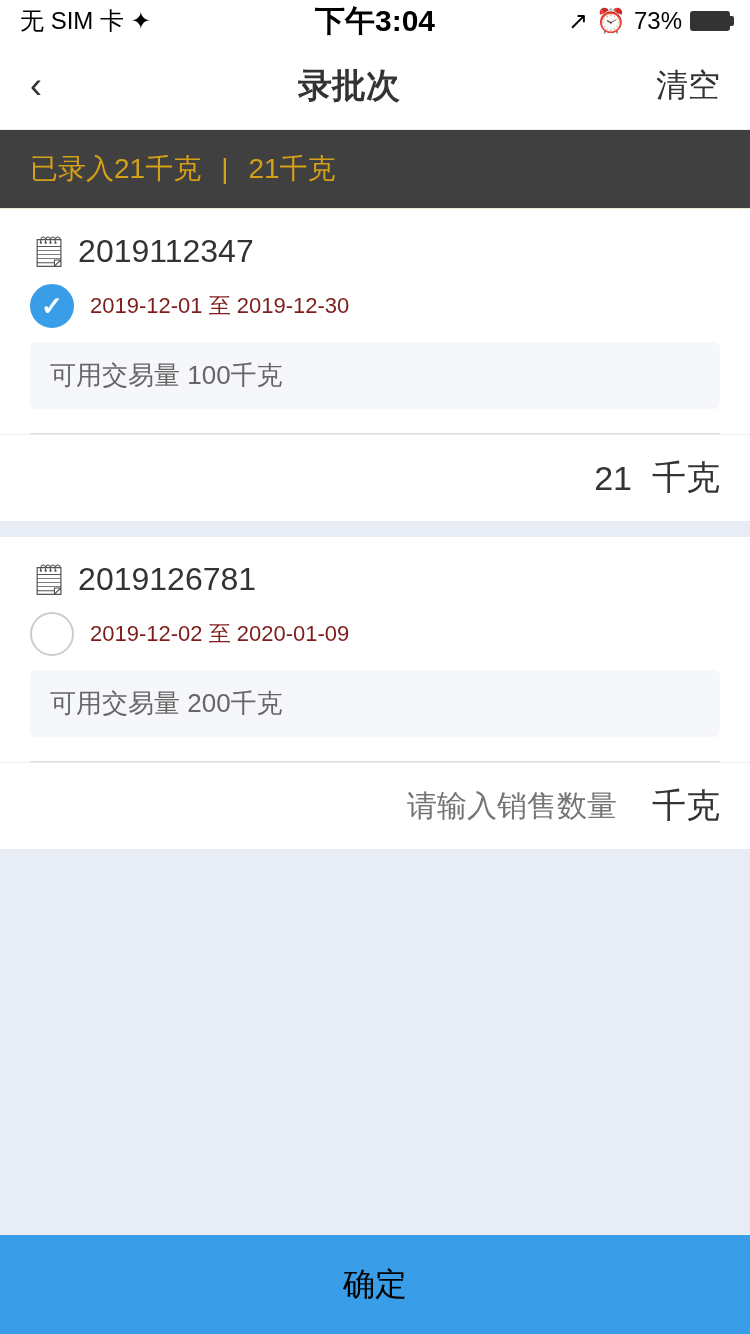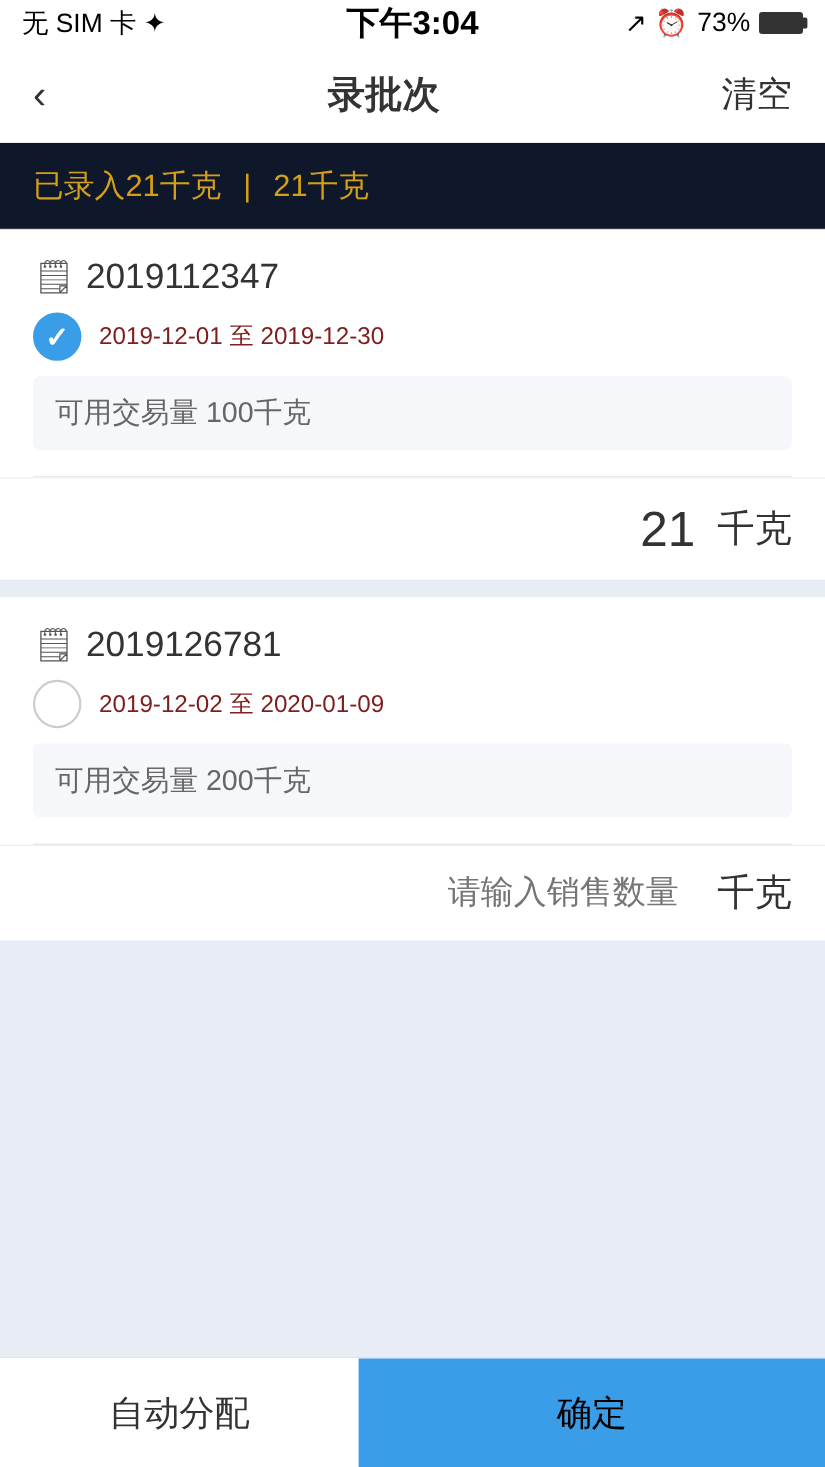--- a/index.html
+++ b/index.html
@@ -83,21 +83,21 @@
       font-weight: 600;
       color: #333;
     }
     .nav-clear {
       font-size: 32px;
       color: #333;
     }
 
     
     .summary-bar {
-      background: #0f172a;
+      background: #404040;
       padding: 20px 30px;
       display: flex;
       align-items: center;
       gap: 0;
       border-bottom: 1px solid #f0e8cc;
     }
     .summary-recorded {
       color: #d4a017;
       font-size: 28px;
     }
@@ -178,21 +178,21 @@
     .amount-row {
       background: #fff;
       padding: 20px 30px;
       display: flex;
       align-items: center;
       justify-content: flex-end;
       gap: 20px;
       border-top: 1px solid #eee;
     }
     .amount-value {
-      font-size: 45px;
+      font-size: 34px;
       color: #333;
       font-weight: 500;
     }
     .amount-unit {
       font-size: 34px;
       color: #333;
     }
     .amount-divider {
       border: none;
       border-top: 1px solid #ddd;
@@ -339,15 +339,14 @@
   <hr class="input-underline">
   <div class="input-row">
     <input class="qty-input" type="number" placeholder="请输入销售数量" style="">
     <span class="qty-unit">千克</span>
   </div>
 </div>
 
 <div class="empty-area"></div>
 
 <div class="bottom-bar">
-  <button class="btn-auto">自动分配</button>
   <button class="btn-confirm">确定</button>
 </div>
 
 </body></html>

